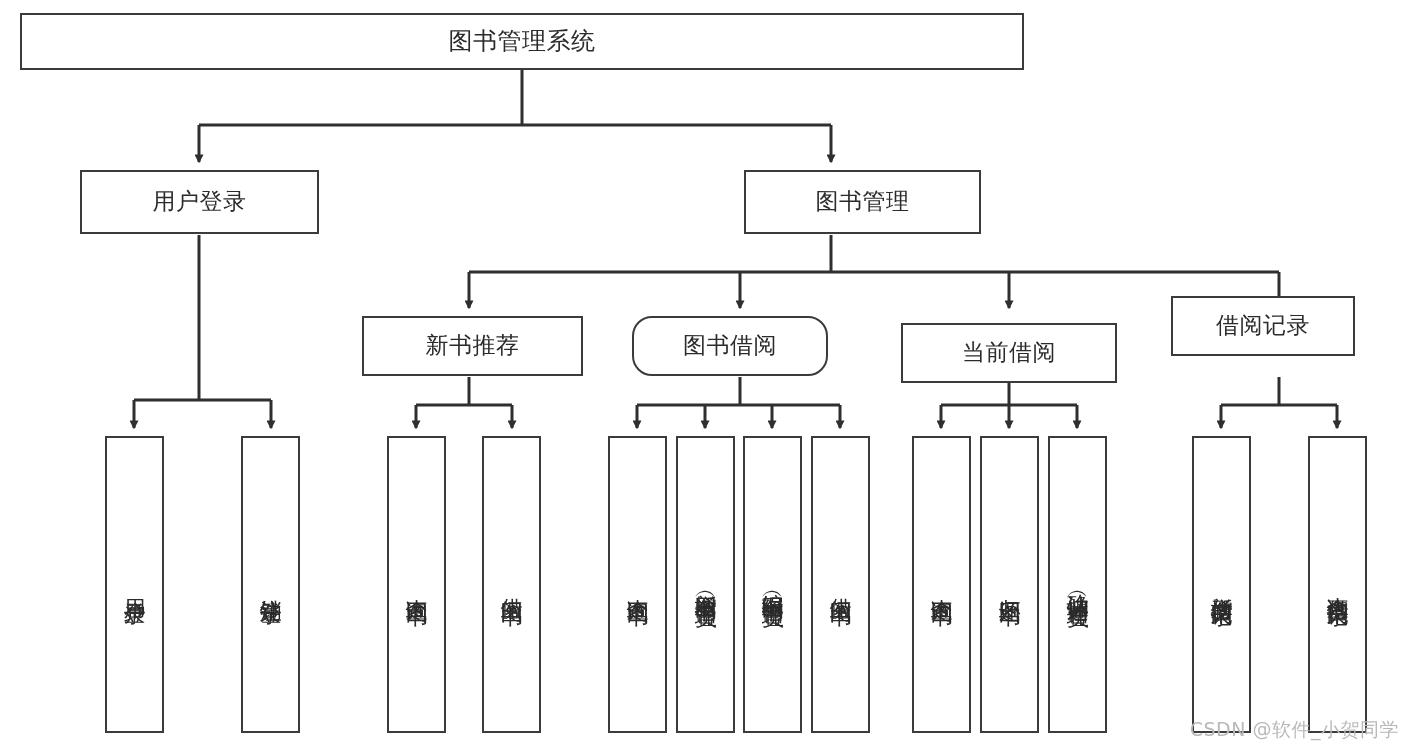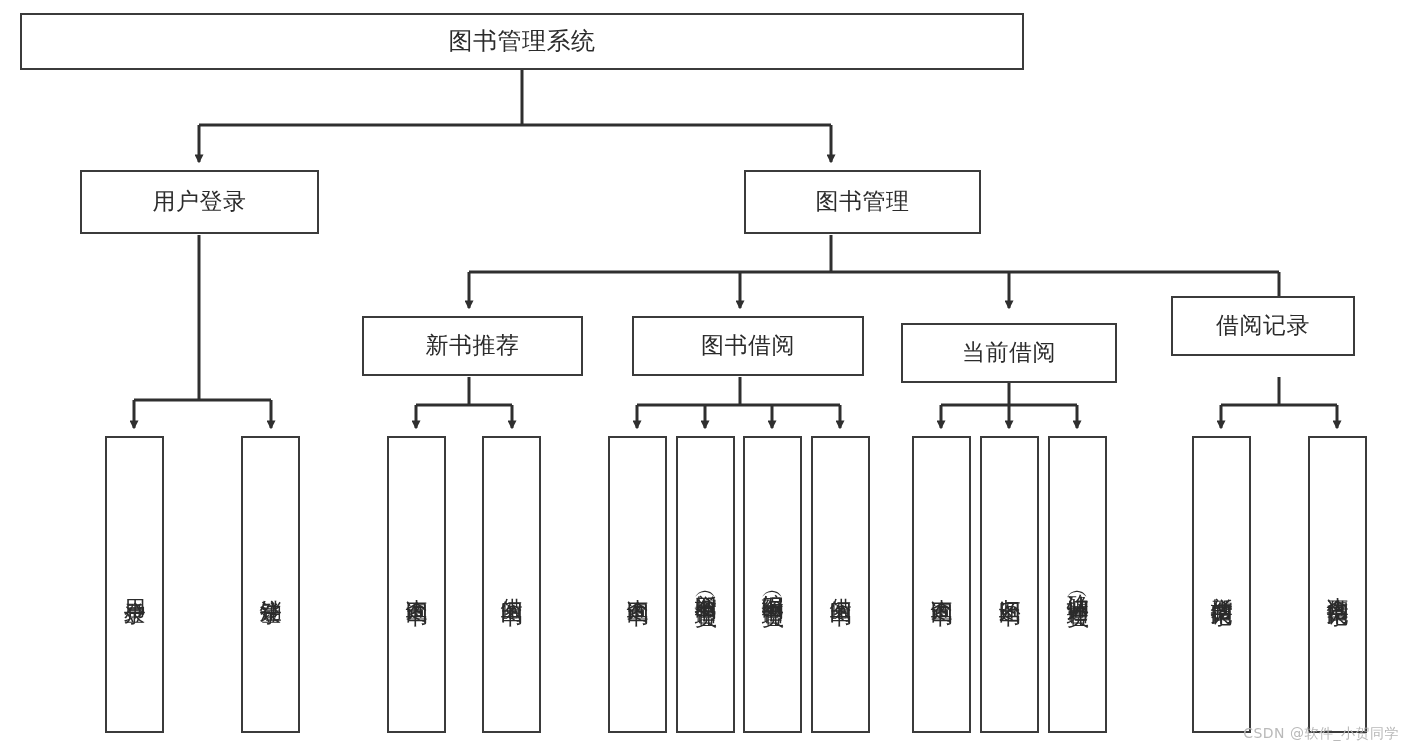--- a/index.html
+++ b/index.html
@@ -53,21 +53,21 @@
     font-size:22px;
     line-height:1.12;
     letter-spacing:2px;
     white-space:nowrap;
     text-align:center;
   }
   .watermark{
     position:absolute;
     right:6px;
     bottom:4px;
-    font-size:14px;
+    font-size:19px;
     color:#b9b9b9;
     letter-spacing:0.5px;
     white-space:nowrap;
     z-index:5;
     font-family:"DejaVu Sans","Liberation Sans",sans-serif;
   }
 </style>
 </head>
 <body>
 
@@ -132,21 +132,21 @@
   </div>
 
   <div class="node horiz" style="left:712px;top:170px;width:237px;height:64px;margin-left:32px;">
     <span class="node-label">图书管理</span>
   </div>
 
   <div class="node horiz" style="left:362px;top:316px;width:221px;height:60px;">
     <span class="node-label">新书推荐</span>
   </div>
 
-  <div class="node horiz" style="left:632px;top:316px;width:232px;height:60px;">
+  <div class="node horiz" style="left:632px;top:316px;width:196px;height:60px;border-radius:20px;">
     <span class="node-label">图书借阅</span>
   </div>
 
   <div class="node horiz" style="left:901px;top:323px;width:216px;height:60px;">
     <span class="node-label">当前借阅</span>
   </div>
 
   <div class="node horiz" style="left:1171px;top:296px;width:184px;height:60px;">
     <span class="node-label">借阅记录</span>
   </div>

